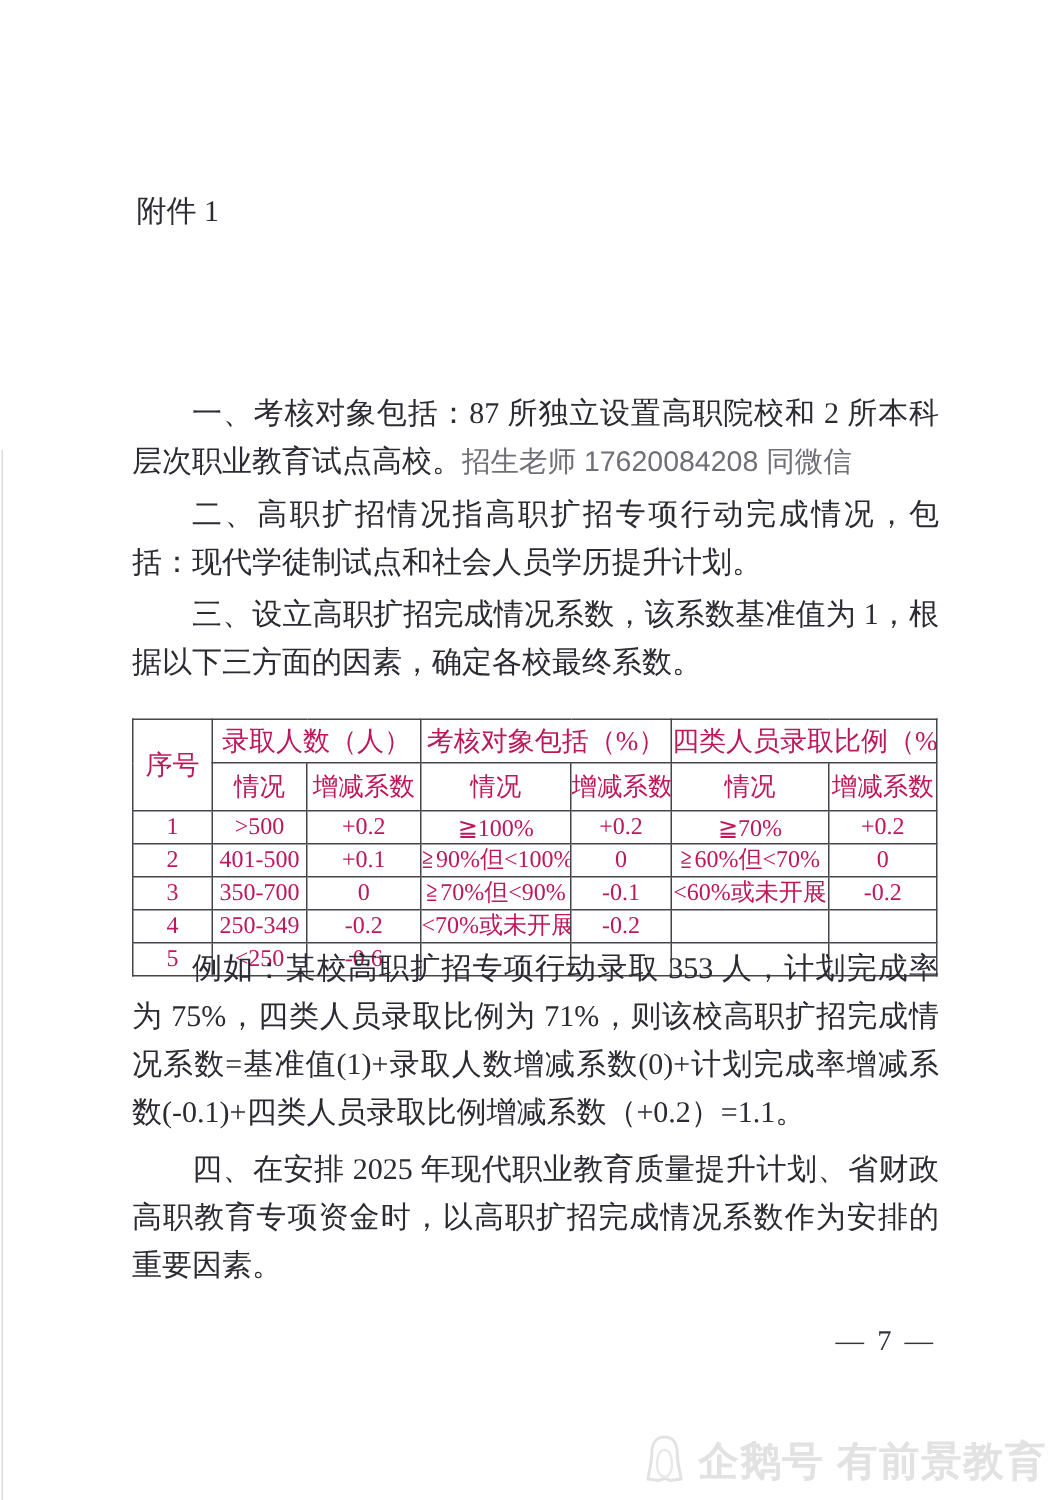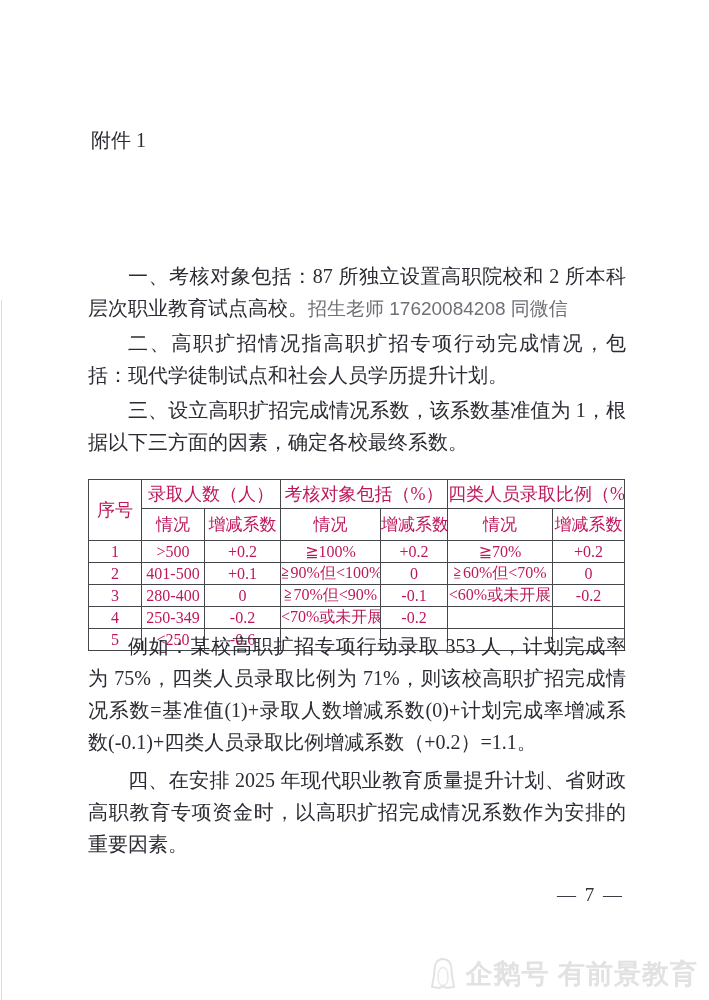--- a/index.html
+++ b/index.html
@@ -53,21 +53,21 @@
   table.coef thead tr.group-row th { height:29px; font-size:18px; }
   table.coef thead tr.sub-row th   { height:32px; font-size:17px; }
   table.coef th.seq { font-size:17px; }
   table.coef tbody td { height:22px; font-size:16px; }
   .pageno {
     position:absolute; top:884px; right:84px;
     font-size:19px; letter-spacing:2px; color:#33333b;
   }
   .watermark {
     position:absolute; right:10px; bottom:8px;
-    display:flex; align-items:center; gap:7px;
+    display:flex; align-items:flex-start; gap:7px;
     color:#e2e2e2;
     font-family:"Liberation Sans","DejaVu Sans",sans-serif;
     font-size:27px; font-weight:bold; letter-spacing:1px;
     user-select:none;
   }
   .watermark svg { display:block; }
 </style>
 </head>
 <body>
 
@@ -124,21 +124,21 @@
           <td>2</td>
           <td>401-500</td>
           <td>+0.1</td>
           <td>≧90%但&lt;100%</td>
           <td>0</td>
           <td>≧60%但&lt;70%</td>
           <td>0</td>
         </tr>
         <tr>
           <td>3</td>
-          <td>280-400</td>
+          <td>350-700</td>
           <td>0</td>
           <td>≧70%但&lt;90%</td>
           <td>-0.1</td>
           <td>&lt;60%或未开展</td>
           <td>-0.2</td>
         </tr>
         <tr>
           <td>4</td>
           <td>250-349</td>
           <td>-0.2</td>

